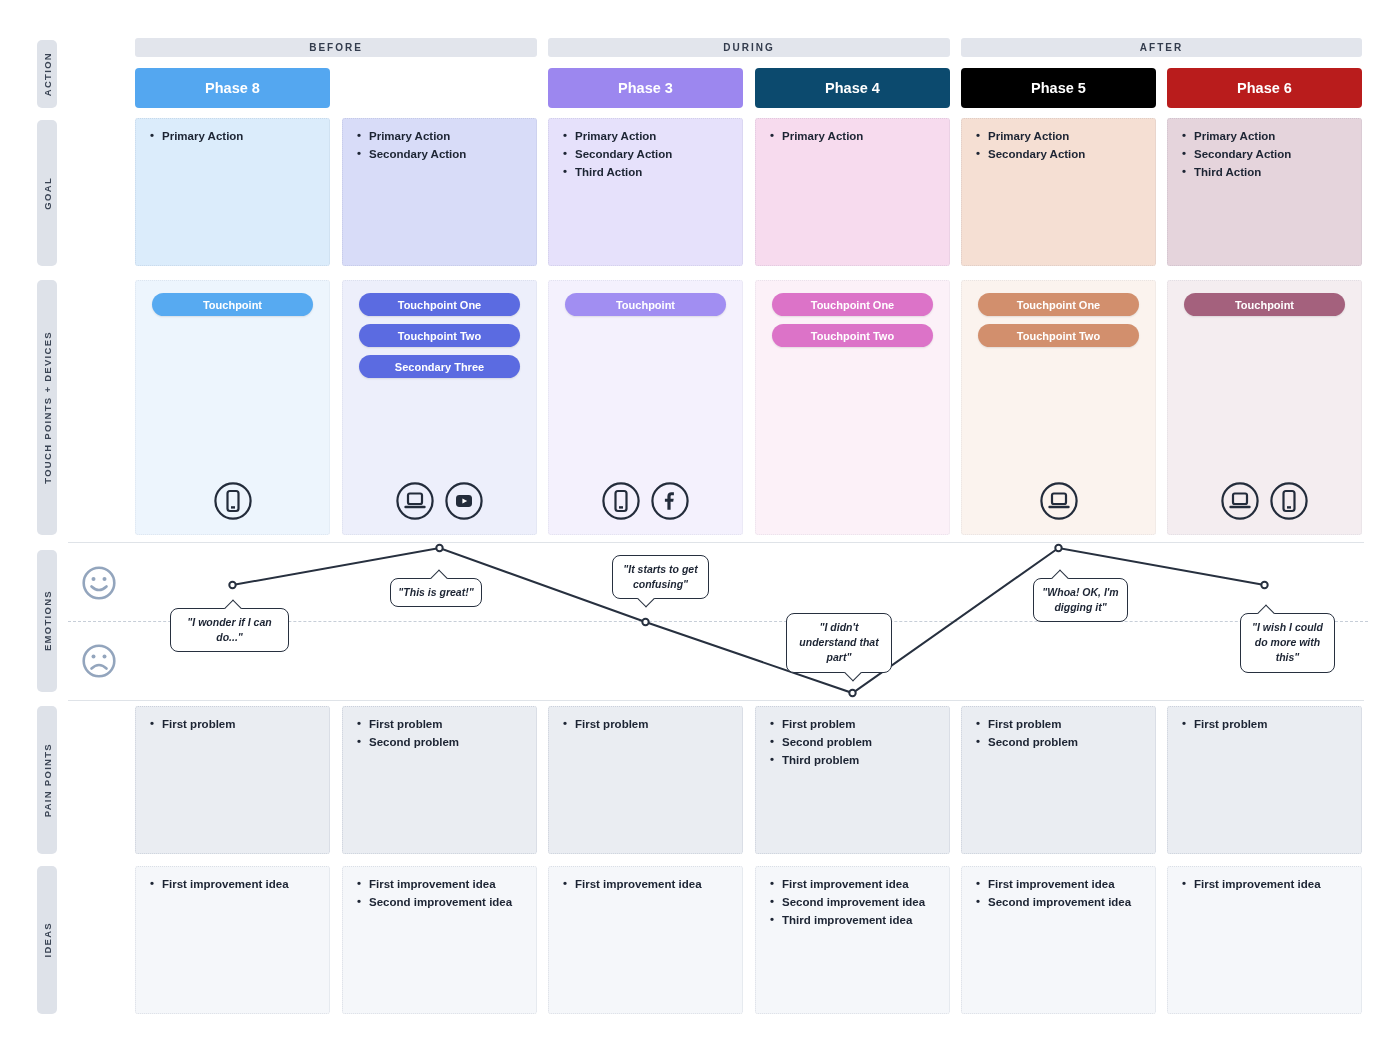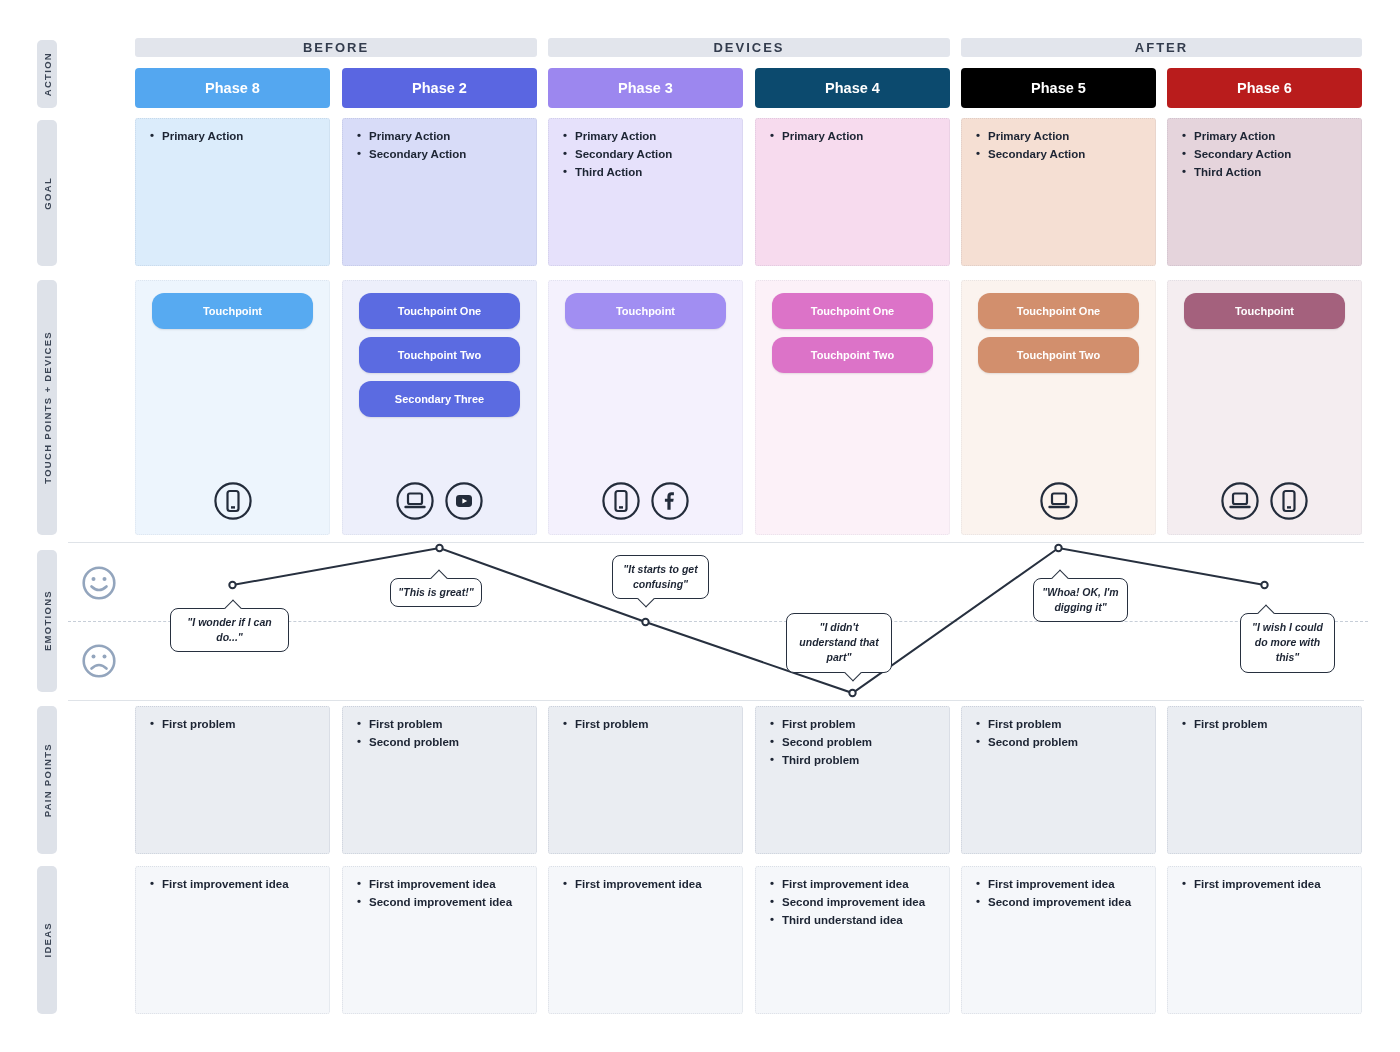--- a/index.html
+++ b/index.html
@@ -14,21 +14,21 @@
   #rail-action{top:40px;height:68px;}
   #rail-goal{top:120px;height:146px;}
   #rail-touch{top:280px;height:255px;}
   #rail-emotions{top:550px;height:142px;}
   #rail-pain{top:706px;height:148px;}
   #rail-ideas{top:866px;height:148px;}
 
   
   .band{position:absolute;top:38px;height:19px;background:#e2e5ec;border-radius:3px;
         display:flex;align-items:center;justify-content:center;
-        font-size:13px;font-weight:bold;letter-spacing:2px;color:#333c4d;}
+        font-size:10px;font-weight:bold;letter-spacing:2px;color:#333c4d;}
   #band-before{left:135px;width:402px;}
   #band-during{left:548px;width:402px;}
   #band-after{left:961px;width:401px;}
 
   
   .col{position:absolute;top:0;width:195px;height:1052px;}
   #col1{left:135px}#col2{left:342px}#col3{left:548px}#col4{left:755px}#col5{left:961px}#col6{left:1167px}
 
   .phase-header{position:absolute;top:68px;left:0;right:0;height:40px;border-radius:4px;
         display:flex;align-items:center;justify-content:center;
@@ -53,21 +53,21 @@
   .p4{background:#dc73c8}.p5{background:#d28f6d}.p6{background:#a4617d}
 
   
   ul.blist{margin:0;padding:11px 8px 0 26px;list-style:none;}
   ul.blist li{position:relative;font-size:11.5px;font-weight:bold;color:#1c2433;
         margin-bottom:4px;line-height:1.2;}
   ul.blist li::before{content:"\2022";position:absolute;left:-12px;top:-1px;}
 
   
   .pills{position:absolute;top:12px;left:0;right:0;}
-  .pill{height:36px;border-radius:12px;margin:0 16px 8px;display:flex;align-items:center;
+  .pill{height:23px;border-radius:12px;margin:0 16px 8px;display:flex;align-items:center;
         justify-content:center;color:#fff;font-size:11px;font-weight:bold;
         box-shadow:0 1px 2px rgba(0,0,0,0.10);}
   .devices{position:absolute;bottom:14px;left:0;right:0;display:flex;
         justify-content:center;gap:11px;}
   .devices svg{display:block;}
 
   
   .hline{position:absolute;left:68px;width:1296px;height:1px;background:#dfe3e8;}
   #hline-top{top:542px;} #hline-bottom{top:700px;}
   #dashline{position:absolute;top:621px;left:68px;width:1300px;height:0;
@@ -111,21 +111,21 @@
       <span>EMOTIONS</span>
     </div>
   <div class="rail" id="rail-pain">
       <span>PAIN POINTS</span>
     </div>
   <div class="rail" id="rail-ideas">
       <span>IDEAS</span>
     </div>
 
   <div class="band" id="band-before">BEFORE</div>
-  <div class="band" id="band-during">DEVICES</div>
+  <div class="band" id="band-during">DURING</div>
   <div class="band" id="band-after">AFTER</div>
 
   <div class="col" id="col1">
     <div class="phase-header h1">Phase 8</div>
     <div class="goal-box g1">
       <ul class="blist">
           <li>Primary Action</li>
         </ul>
     </div>
     <div class="touch-box t1">
@@ -146,21 +146,20 @@
         </ul>
     </div>
     <div class="idea-box">
       <ul class="blist">
           <li>First improvement idea</li>
         </ul>
     </div>
   </div>
 
   <div class="col" id="col2">
-    <div class="phase-header h2">Phase 2</div>
     <div class="goal-box g2">
       <ul class="blist">
         <li>Primary Action</li>
         <li>Secondary Action</li>
       </ul>
     </div>
     <div class="touch-box t2">
       <div class="pills">
         <div class="pill p2">Touchpoint One</div>
         <div class="pill p2">Touchpoint Two</div>
@@ -247,21 +246,21 @@
       <ul class="blist">
         <li>First problem</li>
         <li>Second problem</li>
         <li>Third problem</li>
       </ul>
     </div>
     <div class="idea-box">
       <ul class="blist">
         <li>First improvement idea</li>
         <li>Second improvement idea</li>
-        <li>Third understand idea</li>
+        <li>Third improvement idea</li>
       </ul>
     </div>
   </div>
 
   <div class="col" id="col5">
     <div class="phase-header h5">Phase 5</div>
     <div class="goal-box g5">
       <ul class="blist">
         <li>Primary Action</li>
         <li>Secondary Action</li>

